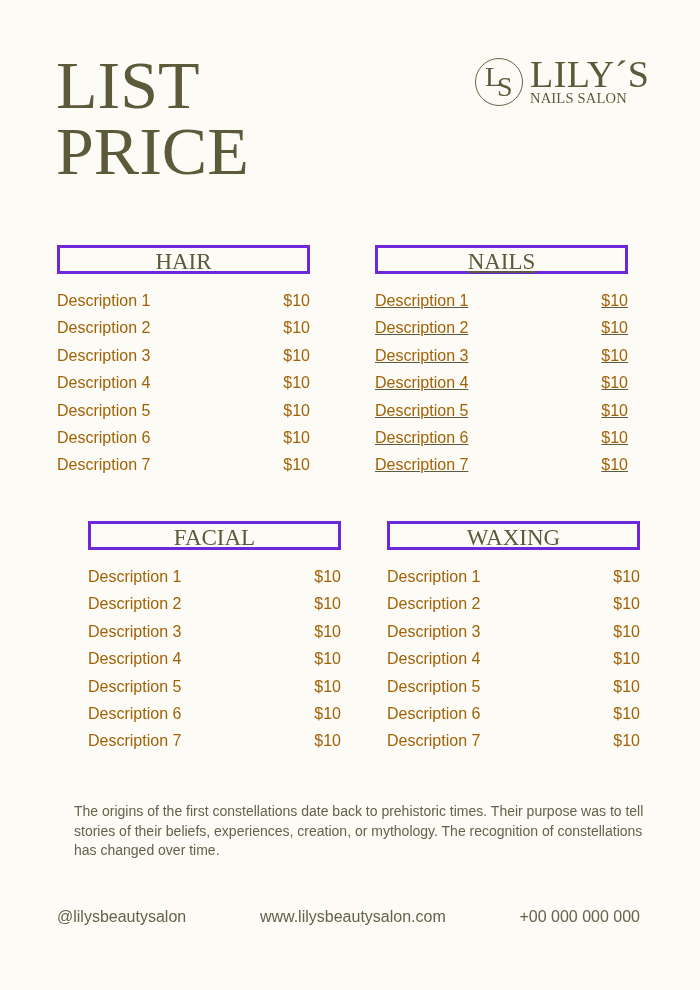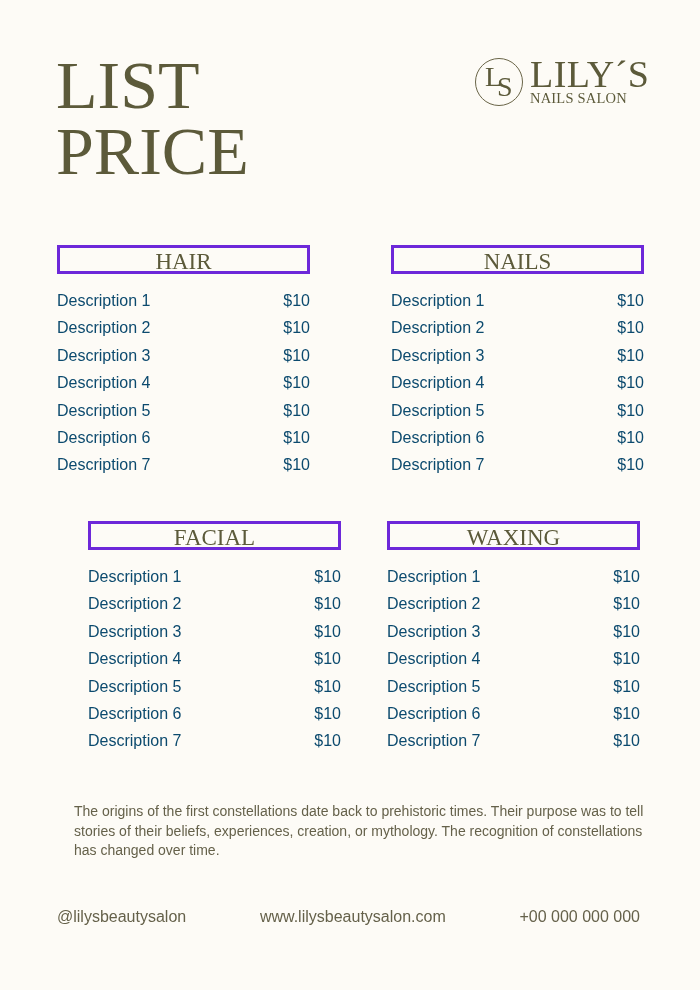--- a/index.html
+++ b/index.html
@@ -43,21 +43,21 @@
       text-align: center;
       font-family: "Liberation Serif", "DejaVu Serif", serif;
       font-size: 23px; line-height: 28px;
       color: #5c5a3a;
     }
     .items { margin-top: 13px; }
     .item {
       display: flex; justify-content: space-between;
       font-family: "Liberation Sans", "DejaVu Sans", sans-serif;
       font-size: 16px; line-height: 27.4px;
-      color: #0c4a6e;
+      color: #a16207;
     }
     .about {
       position: absolute; left: 74px; top: 802px; width: 590px;
       font-family: Liberation Sans, sans-serif;
       font-size: 14px; line-height: 19.5px;
       color: #65614a;
     }
     .footer {
       position: absolute; left: 57px; top: 906px; width: 583px;
       display: flex; justify-content: space-between;
@@ -112,21 +112,21 @@
         <span>Description 6</span>
         <span>$10</span>
       </div>
     <div class="item">
         <span>Description 7</span>
         <span>$10</span>
       </div>
   </div>
 </div>
 
-<div class="section" style="left:391px; top:245px;">
+<div class="section" style="left:375px; top:245px;text-decoration:underline;">
   <div class="section-header">NAILS</div>
   <div class="items">
     <div class="item">
         <span>Description 1</span>
         <span>$10</span>
       </div>
     <div class="item">
         <span>Description 2</span>
         <span>$10</span>
       </div>

